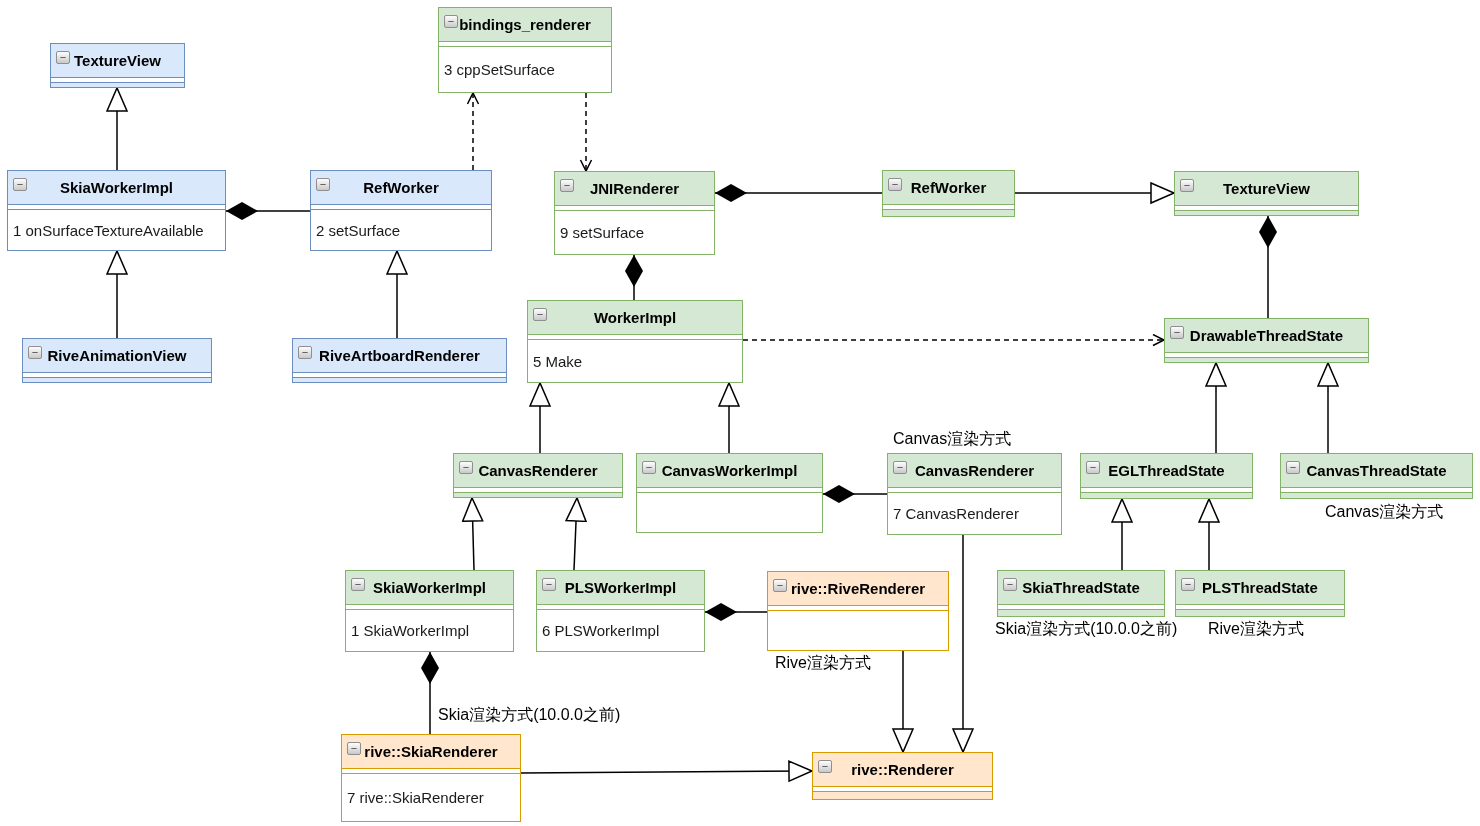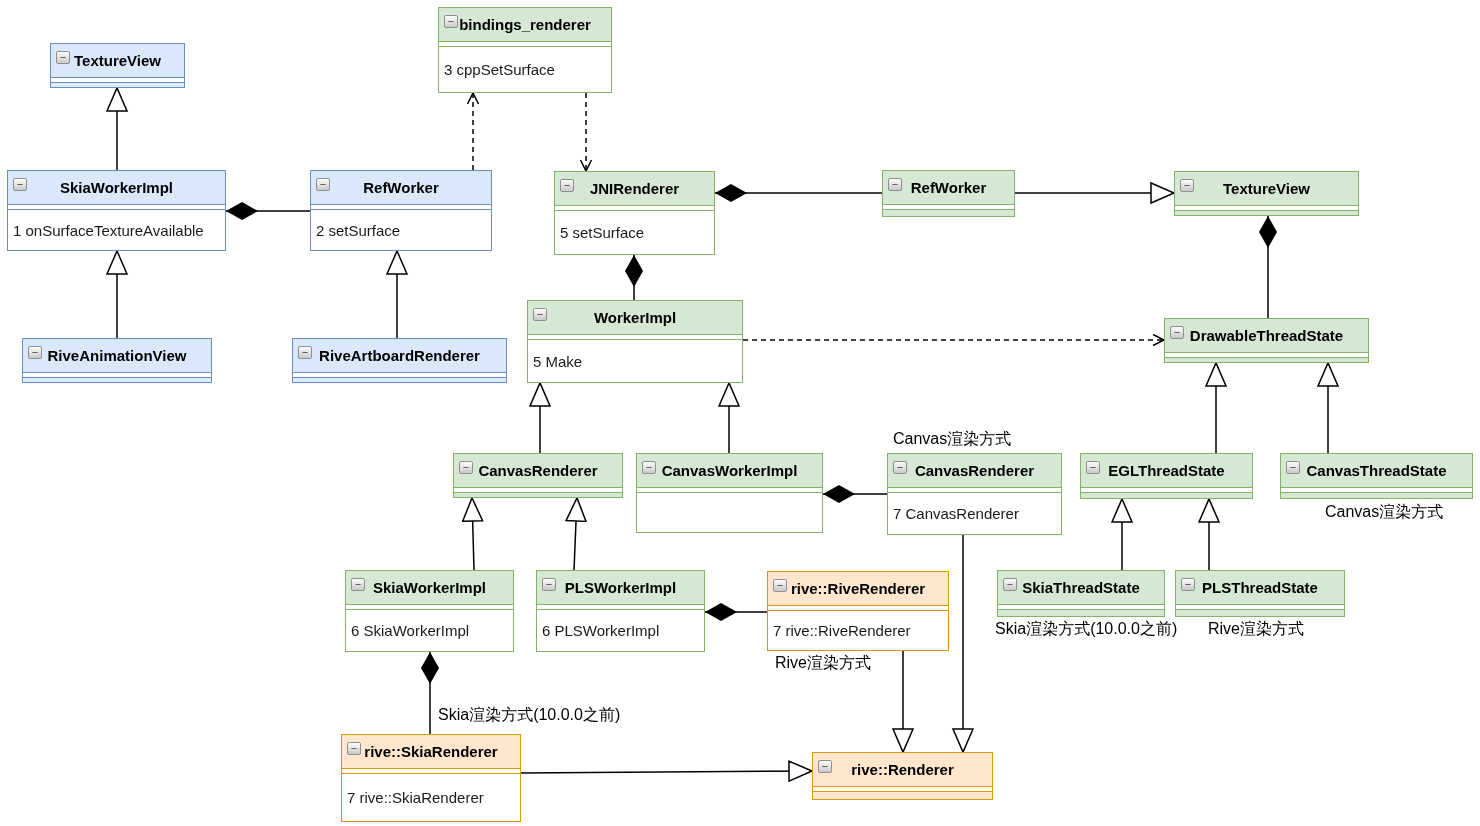--- a/index.html
+++ b/index.html
@@ -138,21 +138,21 @@
       </div>
       <div class="box-strip" style="border-bottom-color: rgb(130, 179, 102);"></div>
       <div class="box-body">3 cppSetSurface</div>
     </div>
     <div class="class-box" style="left: 554px; top: 171px; width: 161px; height: 84px; border-color: rgb(130, 179, 102);">
       <div class="box-header" style="background: rgb(213, 232, 212); border-bottom-color: rgb(130, 179, 102);">
         <span class="collapse-icon">−</span>
         <span class="box-title">JNIRenderer</span>
       </div>
       <div class="box-strip" style="border-bottom-color: rgb(130, 179, 102);"></div>
-      <div class="box-body">5 setSurface</div>
+      <div class="box-body">9 setSurface</div>
     </div>
     <div class="class-box" style="left: 882px; top: 170px; width: 133px; height: 47px; border-color: rgb(130, 179, 102);">
       <div class="box-header" style="background: rgb(213, 232, 212); border-bottom-color: rgb(130, 179, 102);">
         <span class="collapse-icon">−</span>
         <span class="box-title">RefWorker</span>
       </div>
       <div class="box-strip" style="border-bottom-color: rgb(130, 179, 102);"></div>
       <div class="box-fill" style="background: rgb(213, 232, 212);"></div>
     </div>
     <div class="class-box" style="left: 1174px; top: 171px; width: 185px; height: 45px; border-color: rgb(130, 179, 102);">
@@ -217,21 +217,21 @@
       </div>
       <div class="box-strip" style="border-bottom-color: rgb(130, 179, 102);"></div>
       <div class="box-fill" style="background: rgb(213, 232, 212);"></div>
     </div>
     <div class="class-box" style="left: 345px; top: 570px; width: 169px; height: 82px; border-color: rgb(130, 179, 102);">
       <div class="box-header" style="background: rgb(213, 232, 212); border-bottom-color: rgb(130, 179, 102);">
         <span class="collapse-icon">−</span>
         <span class="box-title">SkiaWorkerImpl</span>
       </div>
       <div class="box-strip" style="border-bottom-color: rgb(130, 179, 102);"></div>
-      <div class="box-body">6 SkiaWorkerImpl</div>
+      <div class="box-body">1 SkiaWorkerImpl</div>
     </div>
     <div class="class-box" style="left: 536px; top: 570px; width: 169px; height: 82px; border-color: rgb(130, 179, 102);">
       <div class="box-header" style="background: rgb(213, 232, 212); border-bottom-color: rgb(130, 179, 102);">
         <span class="collapse-icon">−</span>
         <span class="box-title">PLSWorkerImpl</span>
       </div>
       <div class="box-strip" style="border-bottom-color: rgb(130, 179, 102);"></div>
       <div class="box-body">6 PLSWorkerImpl</div>
     </div>
     <div class="class-box" style="left: 997px; top: 570px; width: 168px; height: 47px; border-color: rgb(130, 179, 102);">
@@ -249,21 +249,20 @@
       </div>
       <div class="box-strip" style="border-bottom-color: rgb(130, 179, 102);"></div>
       <div class="box-fill" style="background: rgb(213, 232, 212);"></div>
     </div>
     <div class="class-box" style="left: 767px; top: 571px; width: 182px; height: 80px; border-color: rgb(215, 155, 0);">
       <div class="box-header" style="background: rgb(255, 230, 204); border-bottom-color: rgb(215, 155, 0);">
         <span class="collapse-icon">−</span>
         <span class="box-title">rive::RiveRenderer</span>
       </div>
       <div class="box-strip" style="border-bottom-color: rgb(215, 155, 0);"></div>
-      <div class="box-body">7 rive::RiveRenderer</div>
     </div>
     <div class="class-box" style="left: 341px; top: 734px; width: 180px; height: 88px; border-color: rgb(215, 155, 0);">
       <div class="box-header" style="background: rgb(255, 230, 204); border-bottom-color: rgb(215, 155, 0);">
         <span class="collapse-icon">−</span>
         <span class="box-title">rive::SkiaRenderer</span>
       </div>
       <div class="box-strip" style="border-bottom-color: rgb(215, 155, 0);"></div>
       <div class="box-body">7 rive::SkiaRenderer</div>
     </div>
     <div class="class-box" style="left: 812px; top: 752px; width: 181px; height: 48px; border-color: rgb(215, 155, 0);">

